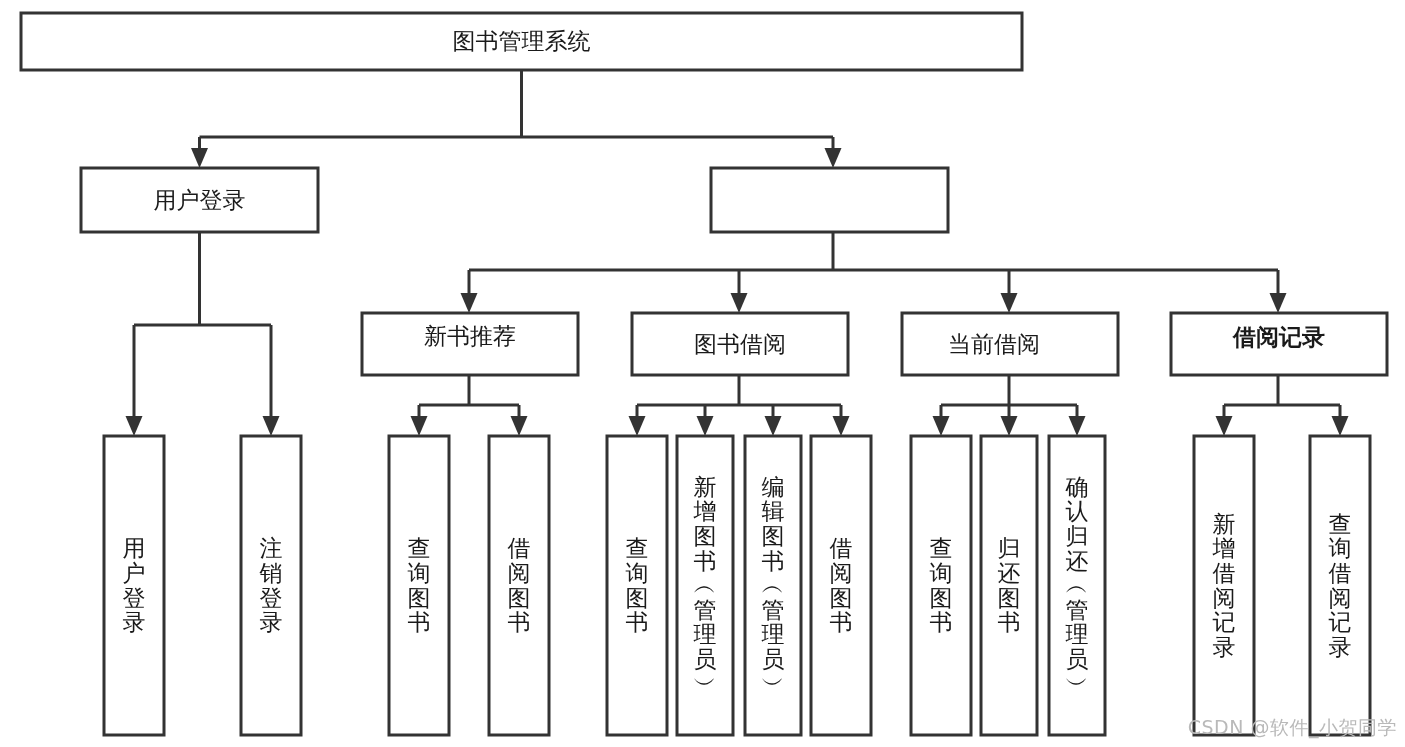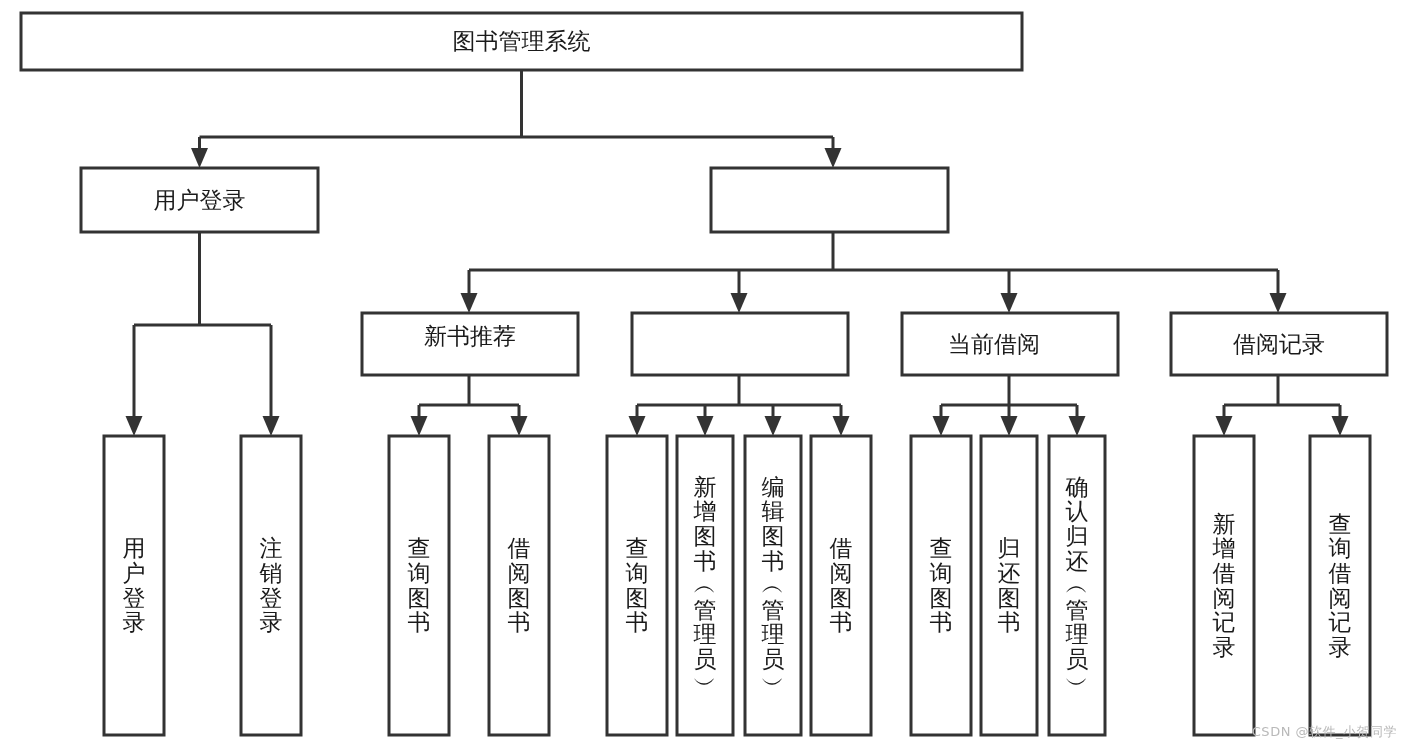--- a/index.html
+++ b/index.html
@@ -69,21 +69,21 @@
     font-size: 23px;
     color: #1a1a1a;
     white-space: nowrap;
     pointer-events: none;
   }
   #watermark {
     position: absolute;
     right: 8px;
     bottom: 6px;
     font-family: "DejaVu Sans", "Liberation Sans", sans-serif;
-    font-size: 13px;
+    font-size: 19px;
     color: #b9b9b9;
     white-space: nowrap;
     letter-spacing: 0.5px;
   }
 </style>
 </head>
 <body>
 
 <div id="diagram-root">
 
@@ -180,22 +180,23 @@
       <rect class="node-box" x="1194" y="436" width="60" height="299"></rect>
       <rect class="node-box" x="1310" y="436" width="60" height="299"></rect>
     </g>
   </svg>
 
   <div class="horiz-text-wrap" style="left:21px; top:13px; width:1001px; height:57px;">图书管理系统</div>
 
   <div class="horiz-text-wrap" style="left:81px; top:168px; width:237px; height:64px;text-align:right;">用户登录</div>
 
   <div class="horiz-text-wrap" style="left:362px; top:313px; width:216px; height:46px;">新书推荐</div>
+  <div class="horiz-text-wrap" style="left:632px; top:313px; width:216px; height:62px;">图书借阅</div>
   <div class="horiz-text-wrap" style="left:902px; top:313px; width:184px; height:62px;">当前借阅</div>
-  <div class="horiz-text-wrap" style="left:1171px; top:313px; width:216px; height:62px;">借阅记录</div>
+  <div class="horiz-text-wrap" style="left:1171px; top:306px; width:216px; height:62px;font-weight:bold;">借阅记录</div>
 
   <div class="vert-text-wrap" style="left:104px; top:436px; width:60px; height:299px;"><span>用</span><span>户</span><span>登</span><span>录</span></div>
   <div class="vert-text-wrap" style="left:241px; top:436px; width:60px; height:299px;"><span>注</span><span>销</span><span>登</span><span>录</span></div>
 
   <div class="vert-text-wrap" style="left:389px; top:436px; width:60px; height:299px;"><span>查</span><span>询</span><span>图</span><span>书</span></div>
   <div class="vert-text-wrap" style="left:489px; top:436px; width:60px; height:299px;"><span>借</span><span>阅</span><span>图</span><span>书</span></div>
 
   <div class="vert-text-wrap" style="left:607px; top:436px; width:60px; height:299px;"><span>查</span><span>询</span><span>图</span><span>书</span></div>
   <div class="vert-text-wrap" style="left:677px; top:436px; width:56px; height:299px;"><span>新</span><span>增</span><span>图</span><span>书</span><span>︵</span><span>管</span><span>理</span><span>员</span><span>︶</span></div>
   <div class="vert-text-wrap" style="left:745px; top:436px; width:56px; height:299px;"><span>编</span><span>辑</span><span>图</span><span>书</span><span>︵</span><span>管</span><span>理</span><span>员</span><span>︶</span></div>

